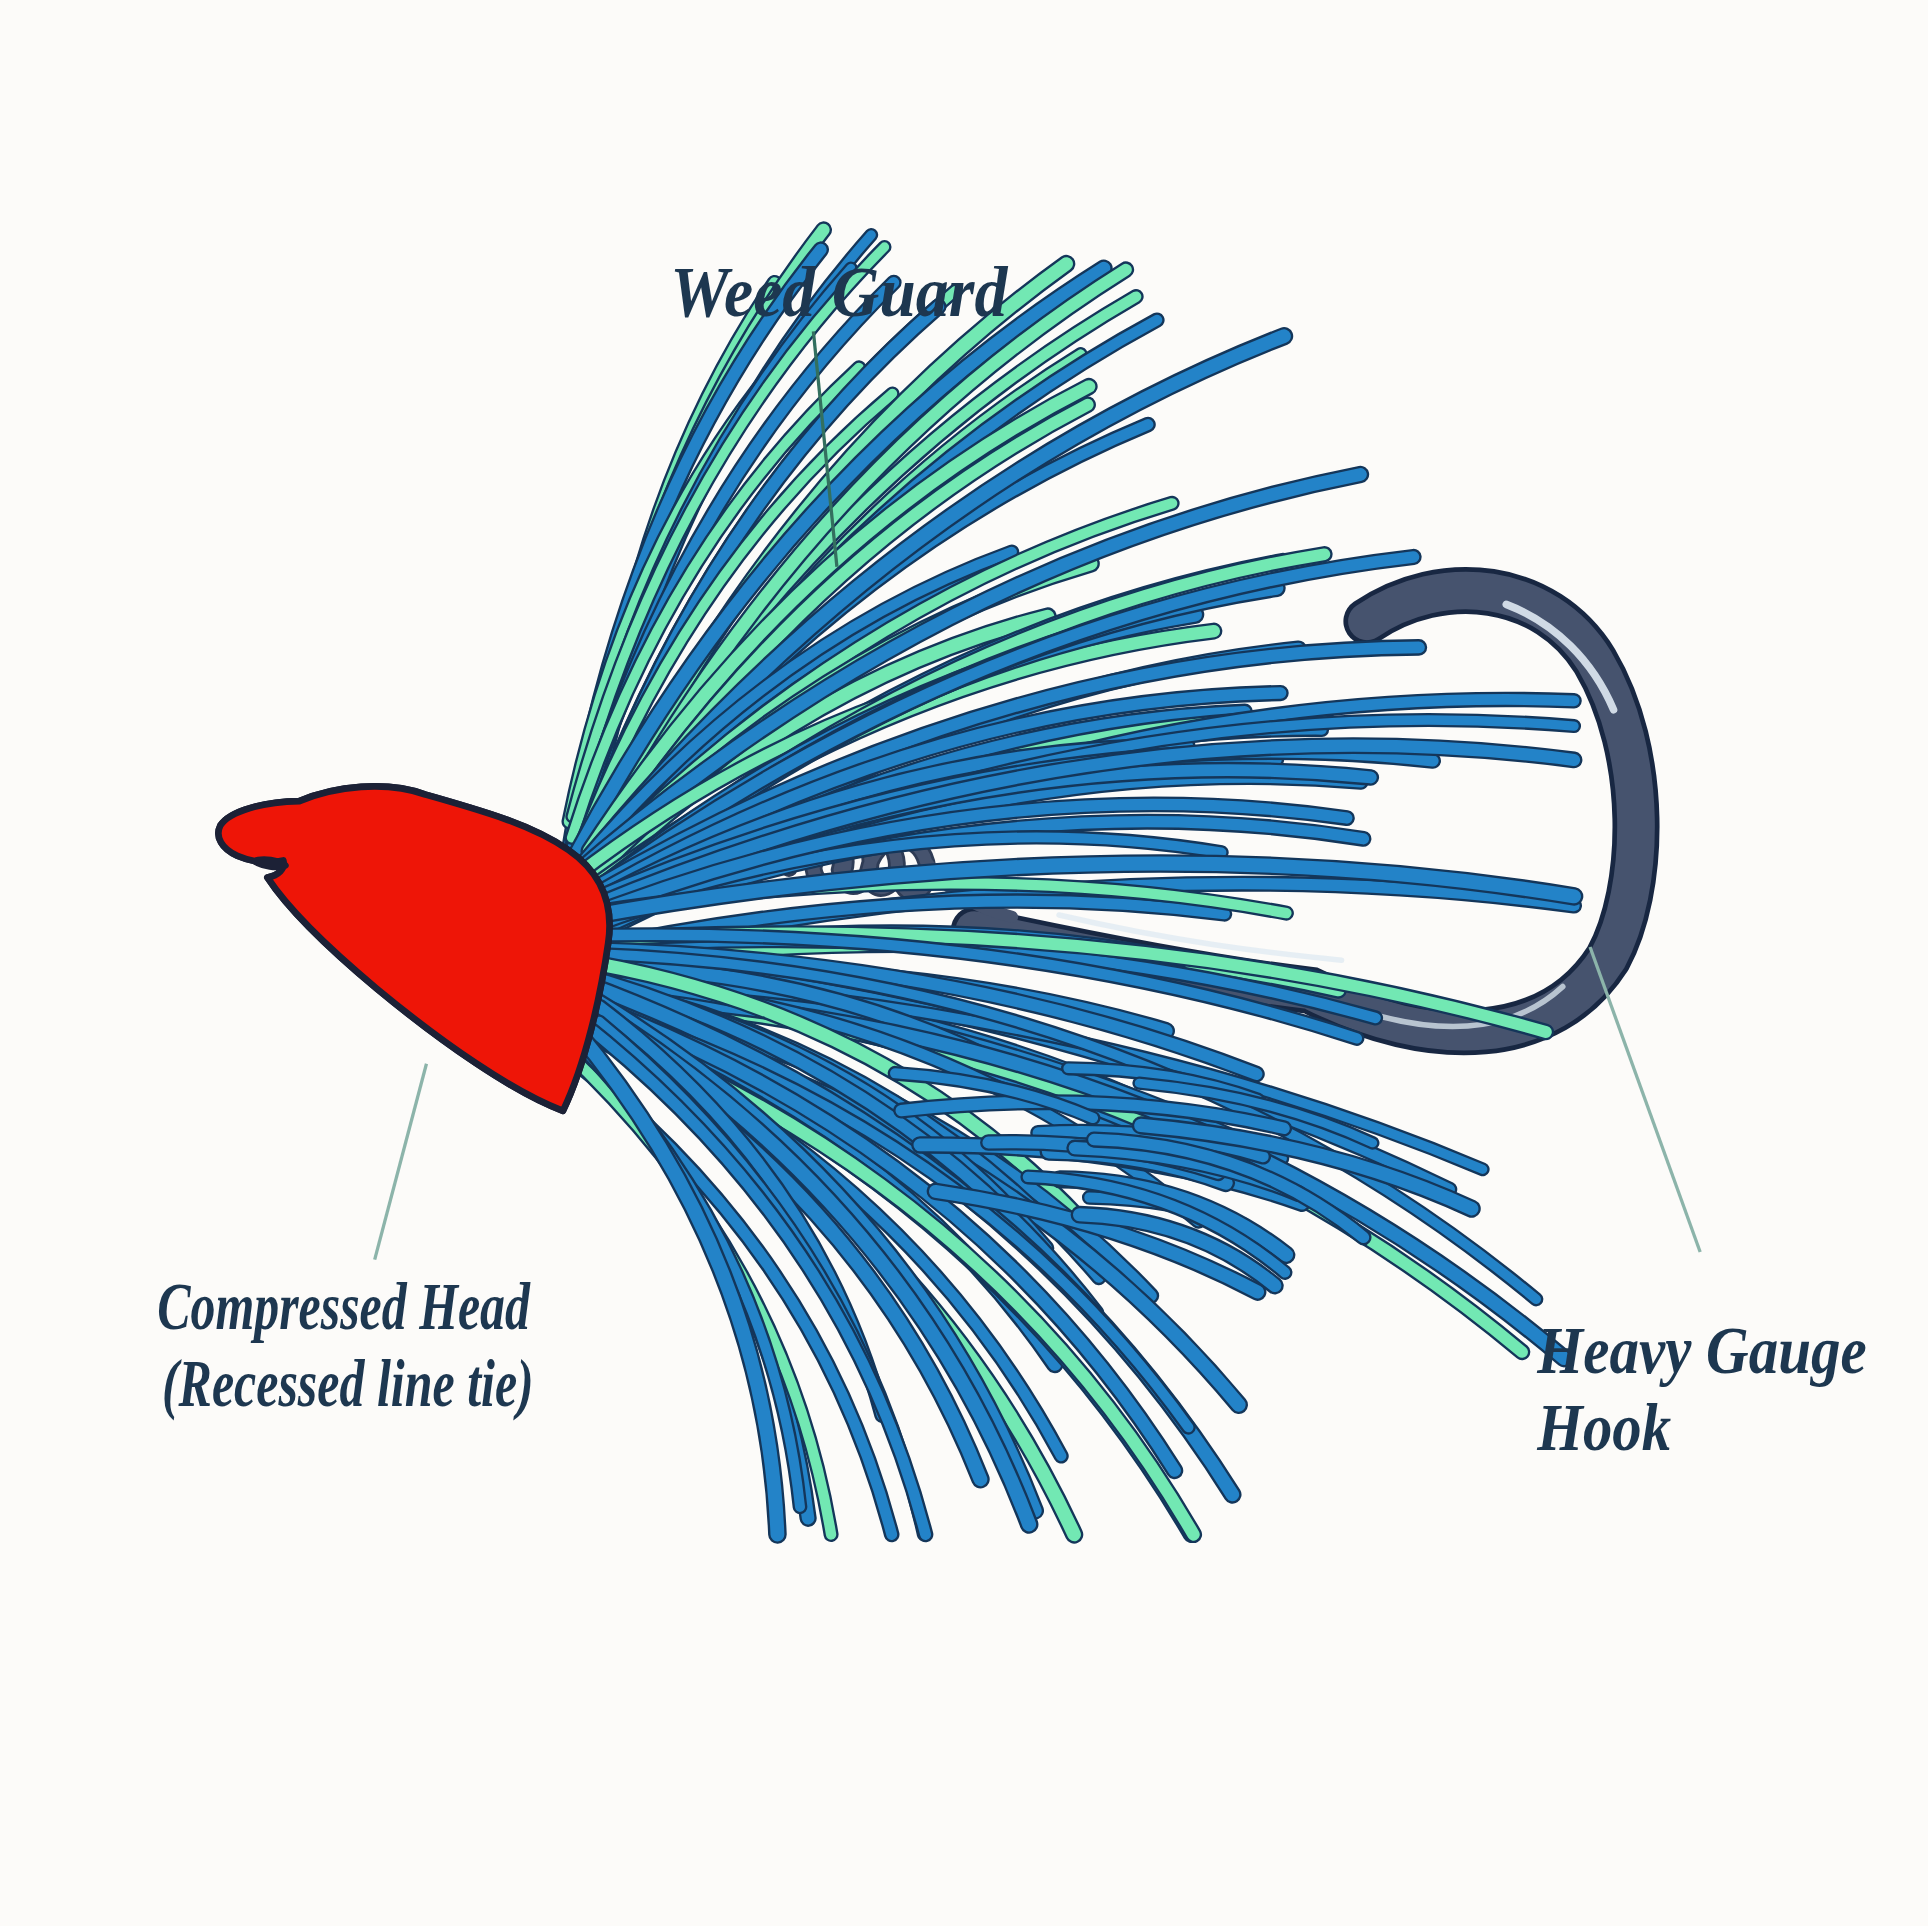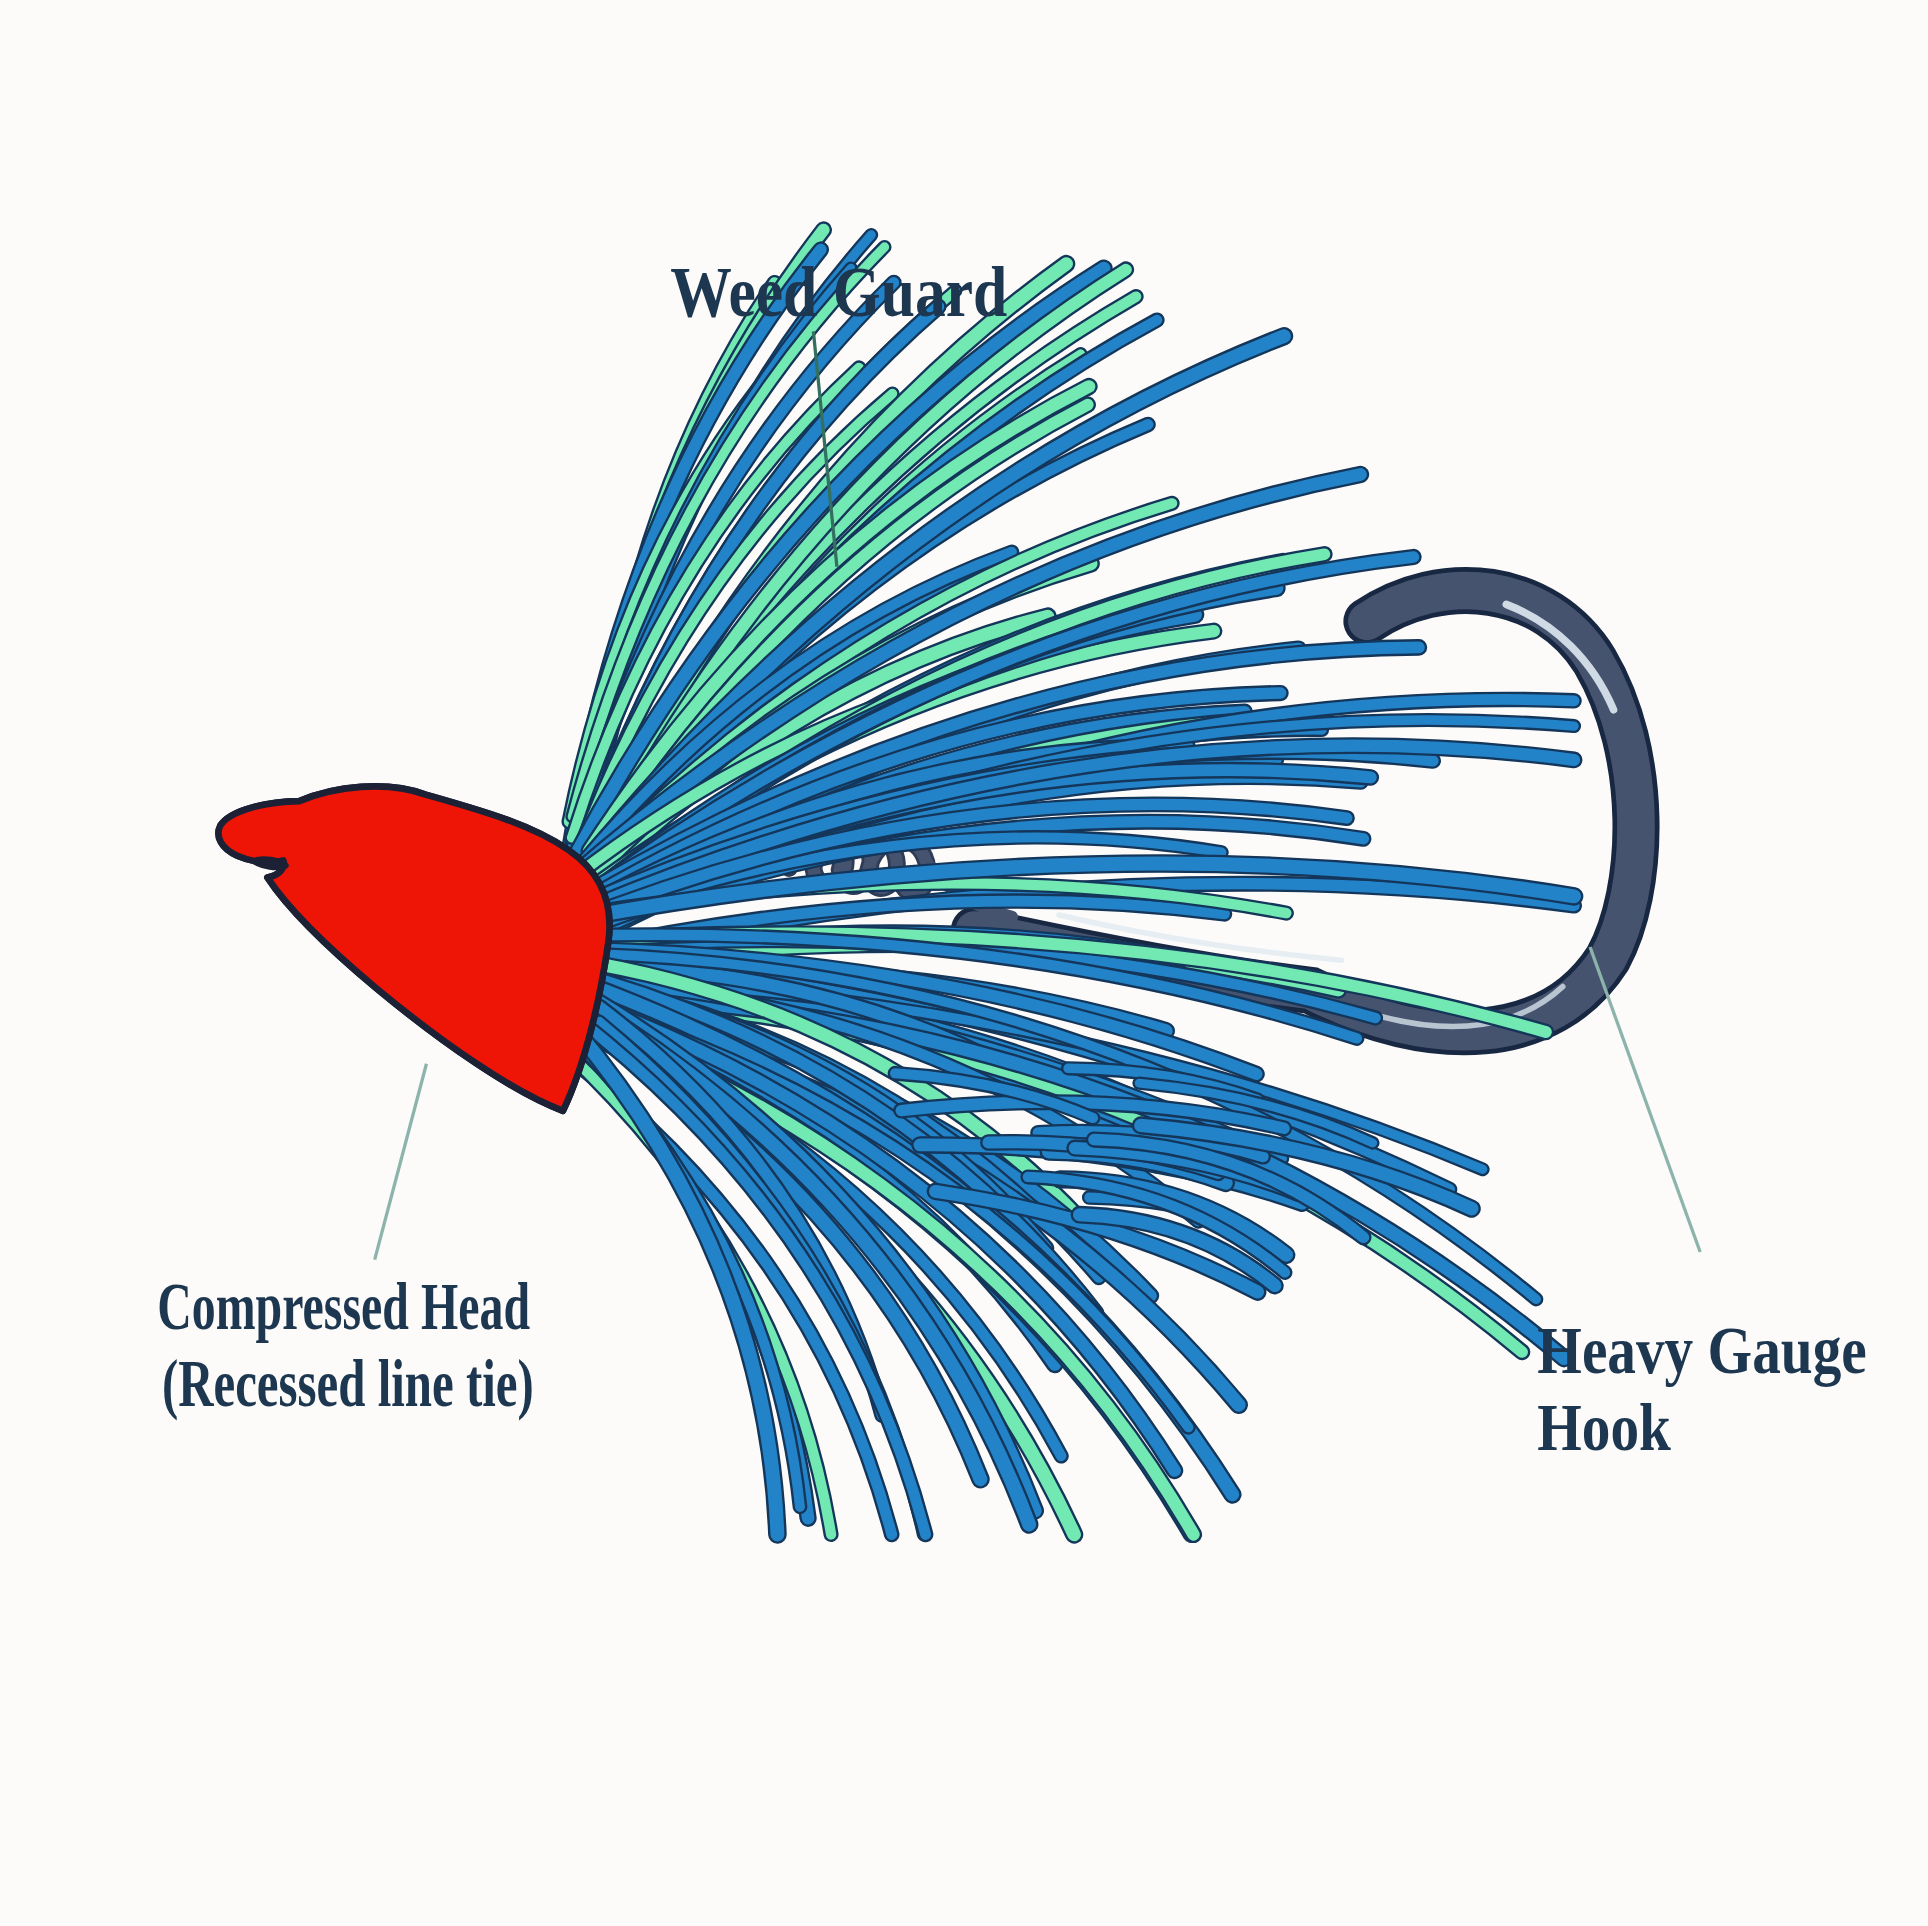--- a/index.html
+++ b/index.html
@@ -1,16 +1,16 @@
 <!DOCTYPE html>
 <html style="--background: #fcfbf9; --head-red: #ee1507; --head-shadow: #9e120e; --outline-navy: #1c2136; --strand-blue: #2383c8; --strand-mint: #72e8b3; --strand-outline: #14365a; --hook-slate: #46536e; --hook-outline: #182742; --hook-highlight: #dfe9f2; --label-text: #1d3750; --leader-dark-teal: #33705f; --leader-light-teal: #8cb4aa;font-size:15px"><head>
 <meta charset="utf-8">
 <style>
   html,body{margin:0;padding:0;background:var(--background,#fcfbf9);}
-  .stage{position:relative;width:100%;max-width:1928px;margin:0 auto;}
+  .stage{position:relative;width:100%;max-width:1928px;margin:0 auto;font-style:italic;}
   svg{display:block;width:100%;height:auto;background:var(--background,#fcfbf9);}
 
   .head-fill{fill:var(--head-red,#ee1507);stroke:var(--outline-navy,#1c2136);stroke-width:7;stroke-linejoin:round;}
   .head-shadow{stroke:var(--head-shadow,#9e120e);stroke-width:34;fill:none;stroke-linecap:round;}
   .head-shadow-blob{fill:var(--head-shadow,#9e120e);}
   .head-eye{fill:var(--outline-navy,#1c2136);}
 
   .hook-outline{fill:none;stroke:var(--hook-outline,#182742);stroke-width:50;stroke-linecap:round;}
   .hook-body{fill:none;stroke:var(--hook-slate,#46536e);stroke-width:40;stroke-linecap:round;}
   .hook-highlight{fill:none;stroke:var(--hook-highlight,#dfe9f2);stroke-width:8;stroke-linecap:round;opacity:.9;}

